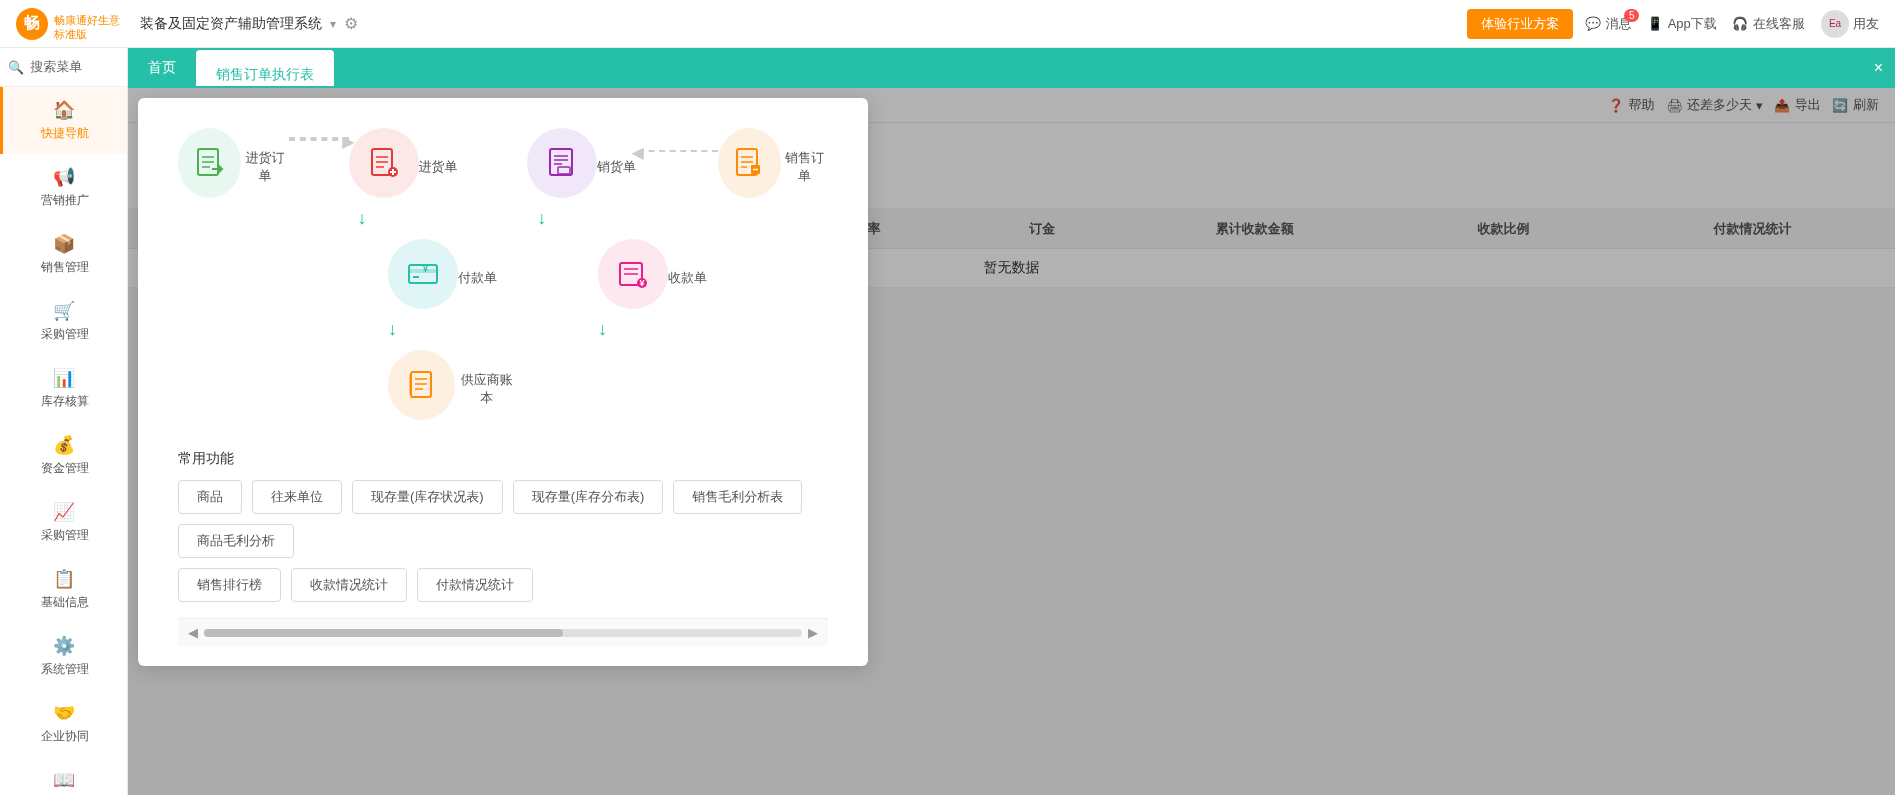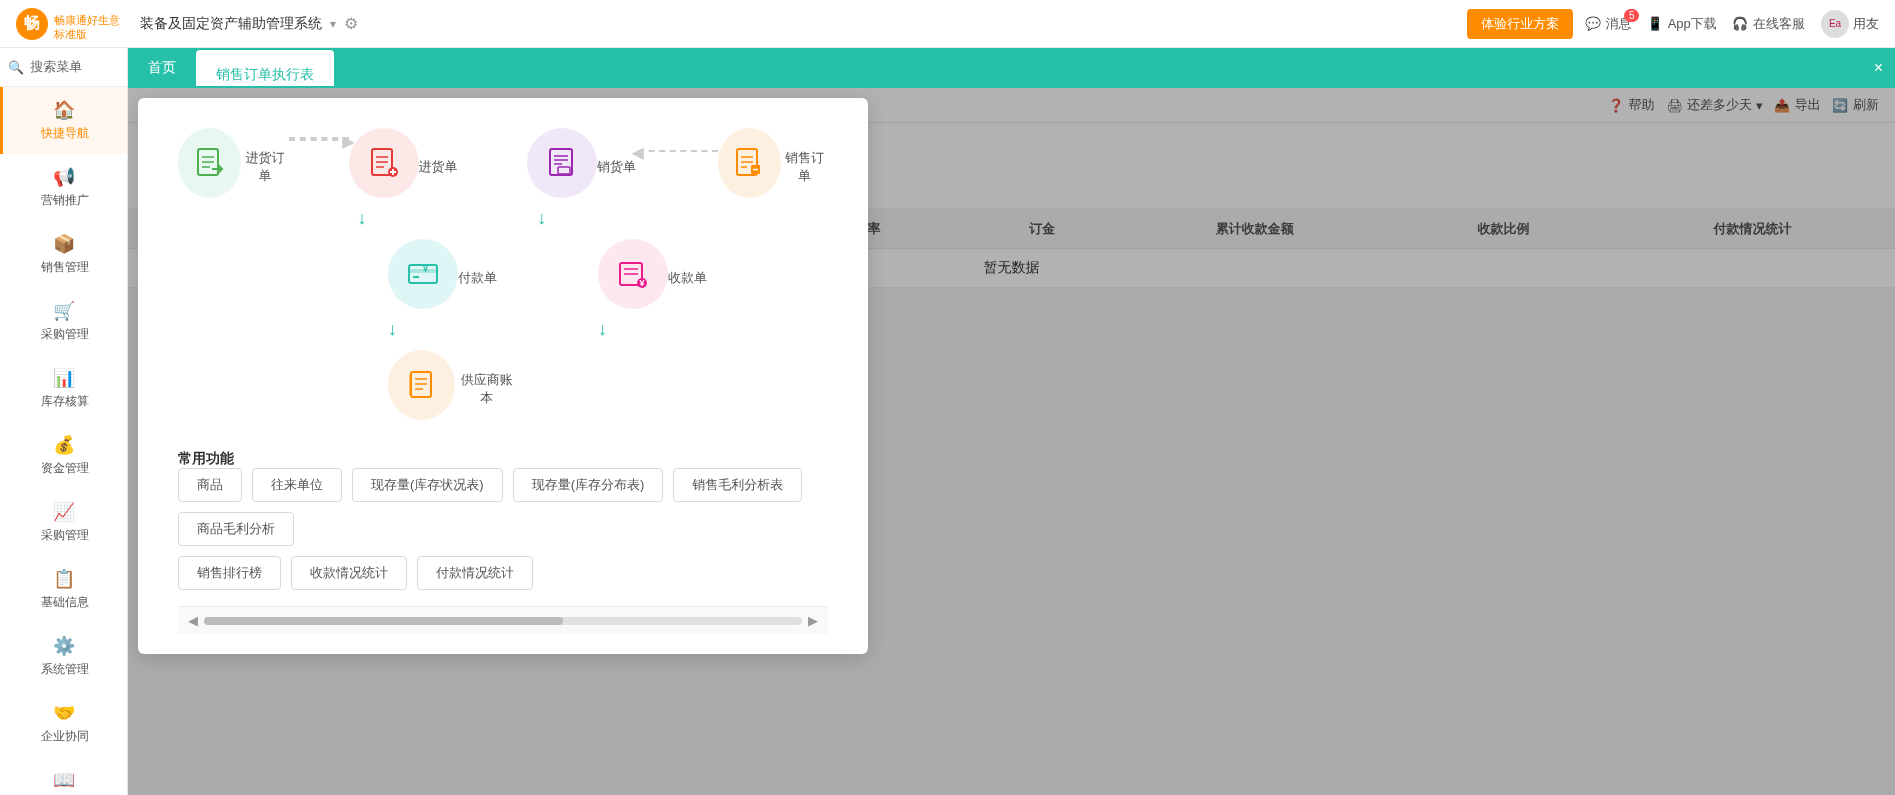--- a/index.html
+++ b/index.html
@@ -79,21 +79,21 @@
     .circle-red { background: #fde8e8; }
     .circle-purple { background: #f0e8f8; }
     .circle-orange { background: #fef0e0; }
     .circle-teal { background: #e0f5f5; }
     .circle-pink { background: #fde8f0; }
     .circle-lightorange { background: #fef0e0; }
     .circle-lightblue { background: #e8f4fd; }
 
     
     .common-functions { margin-top: 20px; }
-    .common-title { font-size: 14px; color: #333; margin-bottom: 0; font-weight: bold; }
+    .common-title { font-size: 14px; color: #333; margin-bottom: 12px; }
     .func-btns { display: flex; flex-wrap: wrap; gap: 10px; }
     .func-btn { border: 1px solid #d9d9d9; border-radius: 4px; padding: 7px 18px; font-size: 13px; color: #555; cursor: pointer; background: #fff; }
 
     
     .scroll-bar-row { display: flex; align-items: center; padding: 6px 10px; background: #f9f9f9; border-top: 1px solid #eee; }
     .scroll-bar-track { flex: 1; height: 8px; background: #e0e0e0; border-radius: 4px; margin: 0 6px; }
     .scroll-bar-thumb { width: 60%; height: 8px; background: #bbb; border-radius: 4px; }
 
     .right-arrow { color: #999; cursor: pointer; }
     .left-arrow { color: #999; cursor: pointer; }

